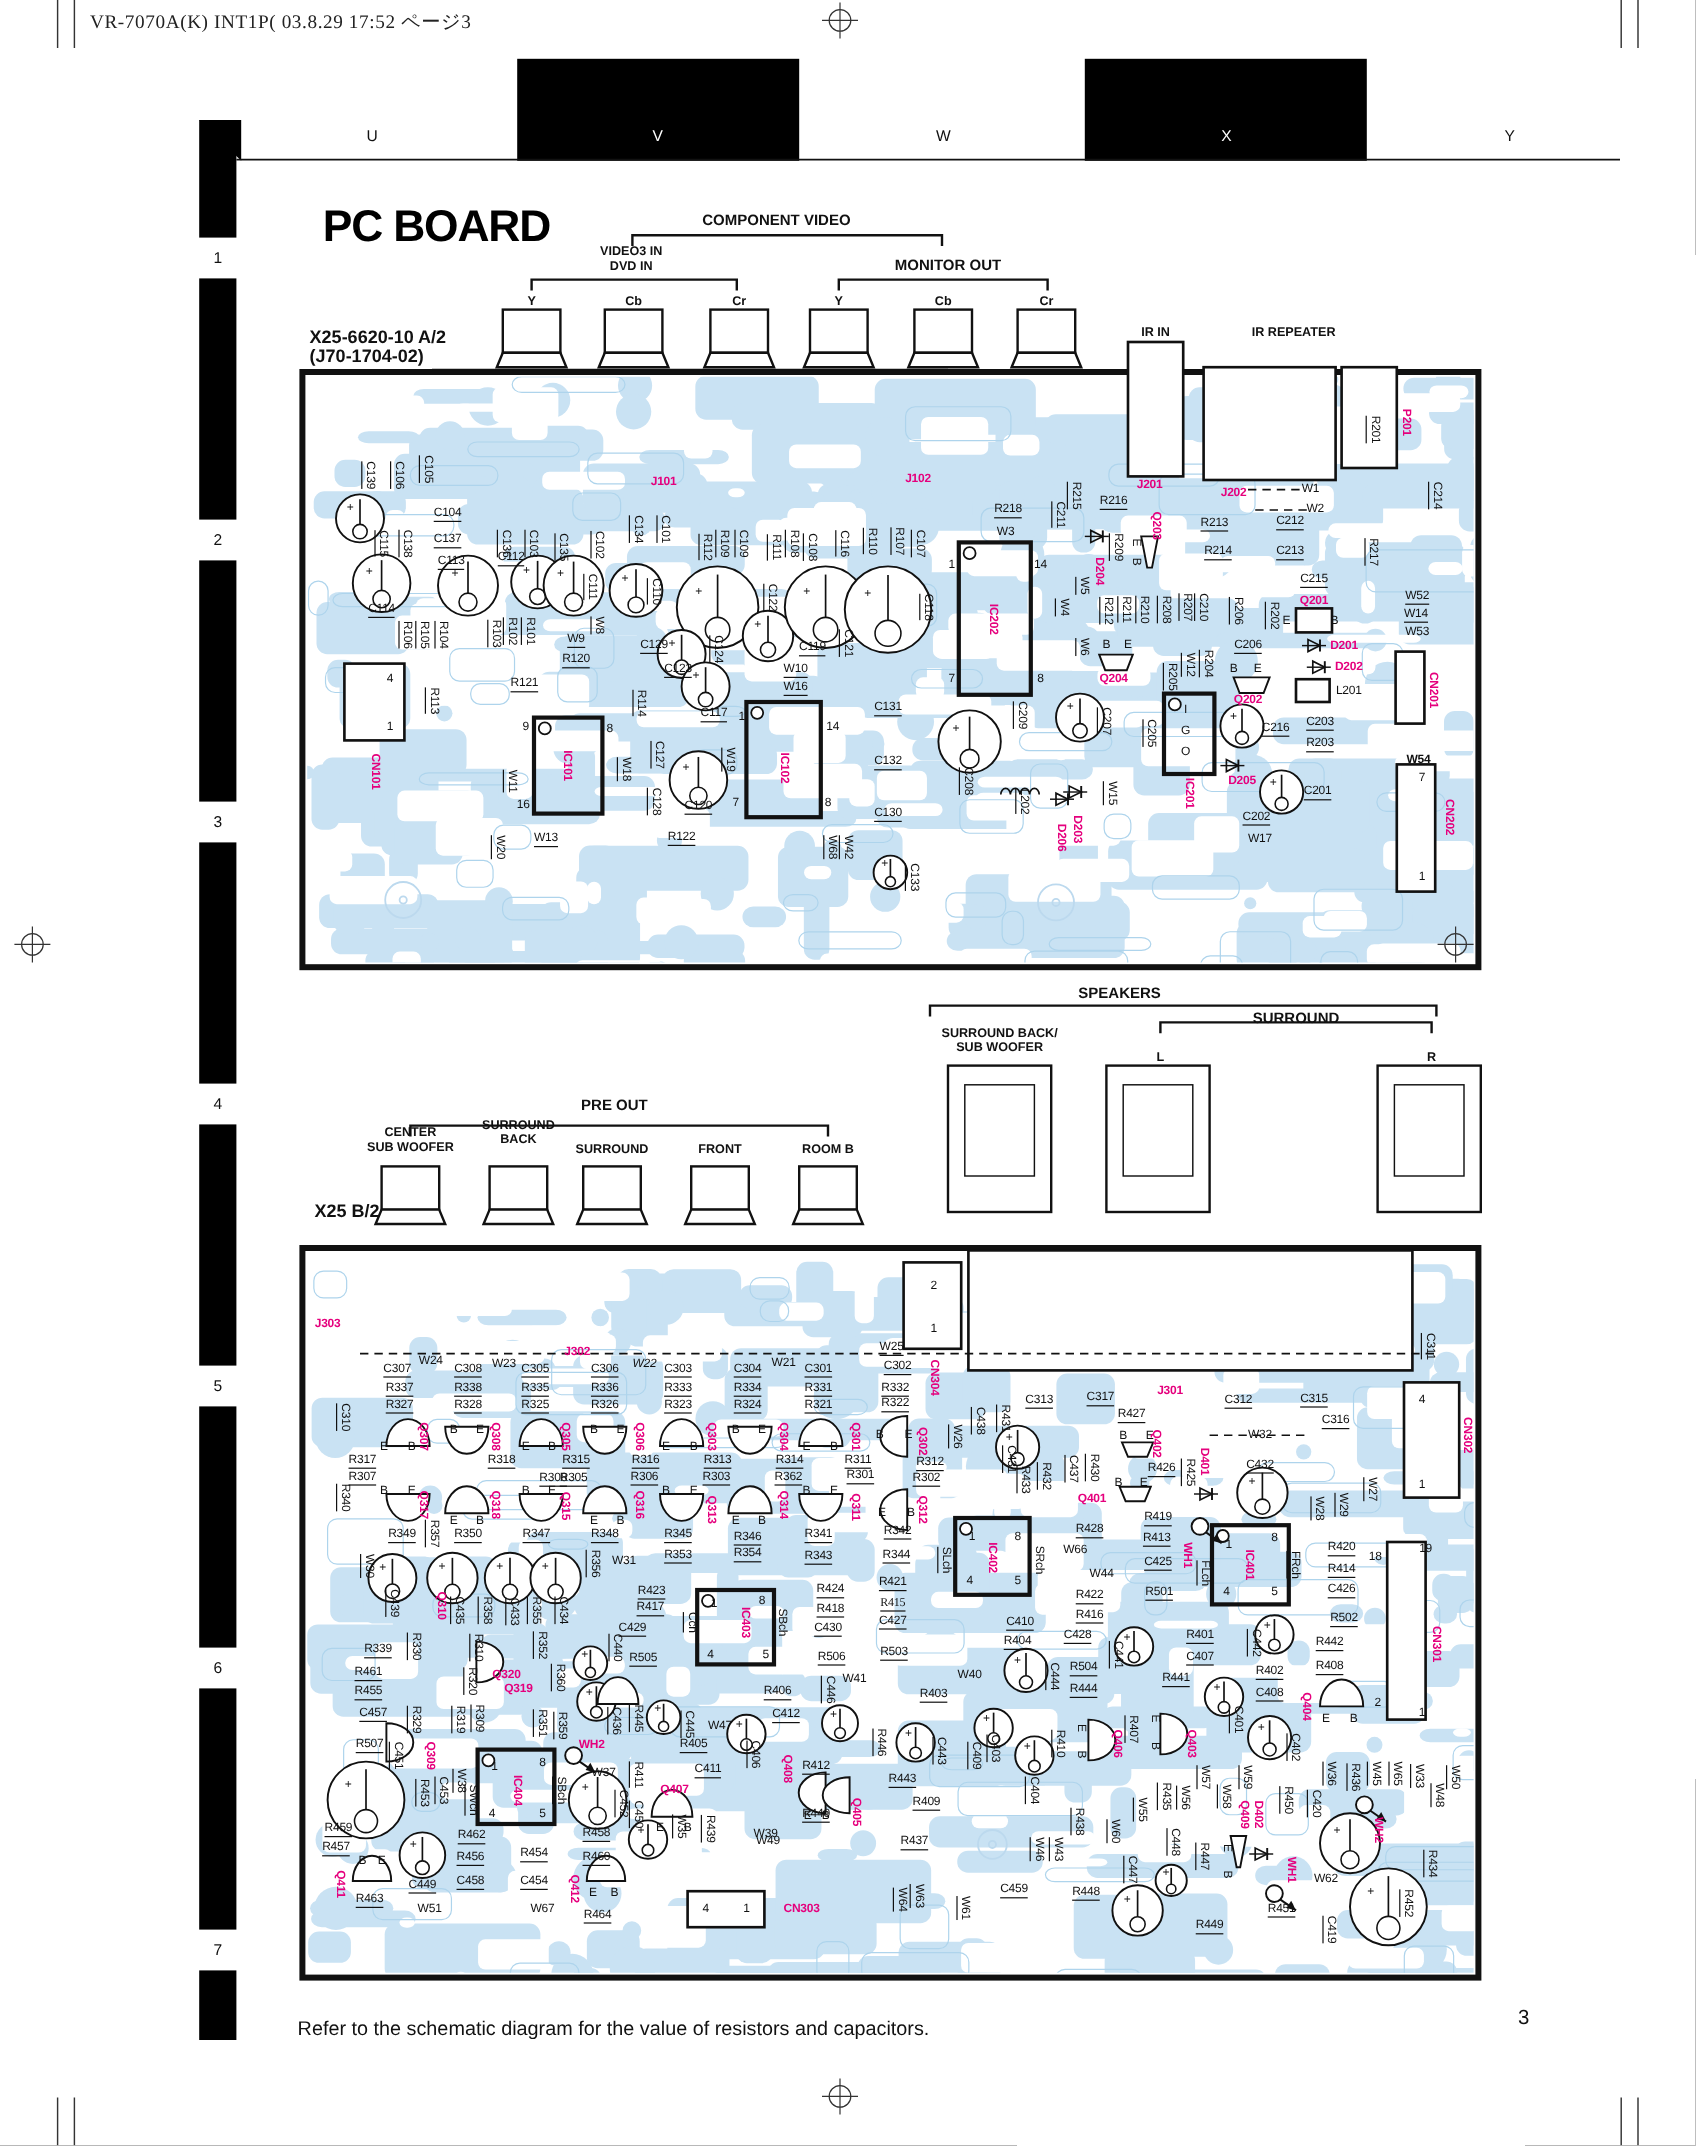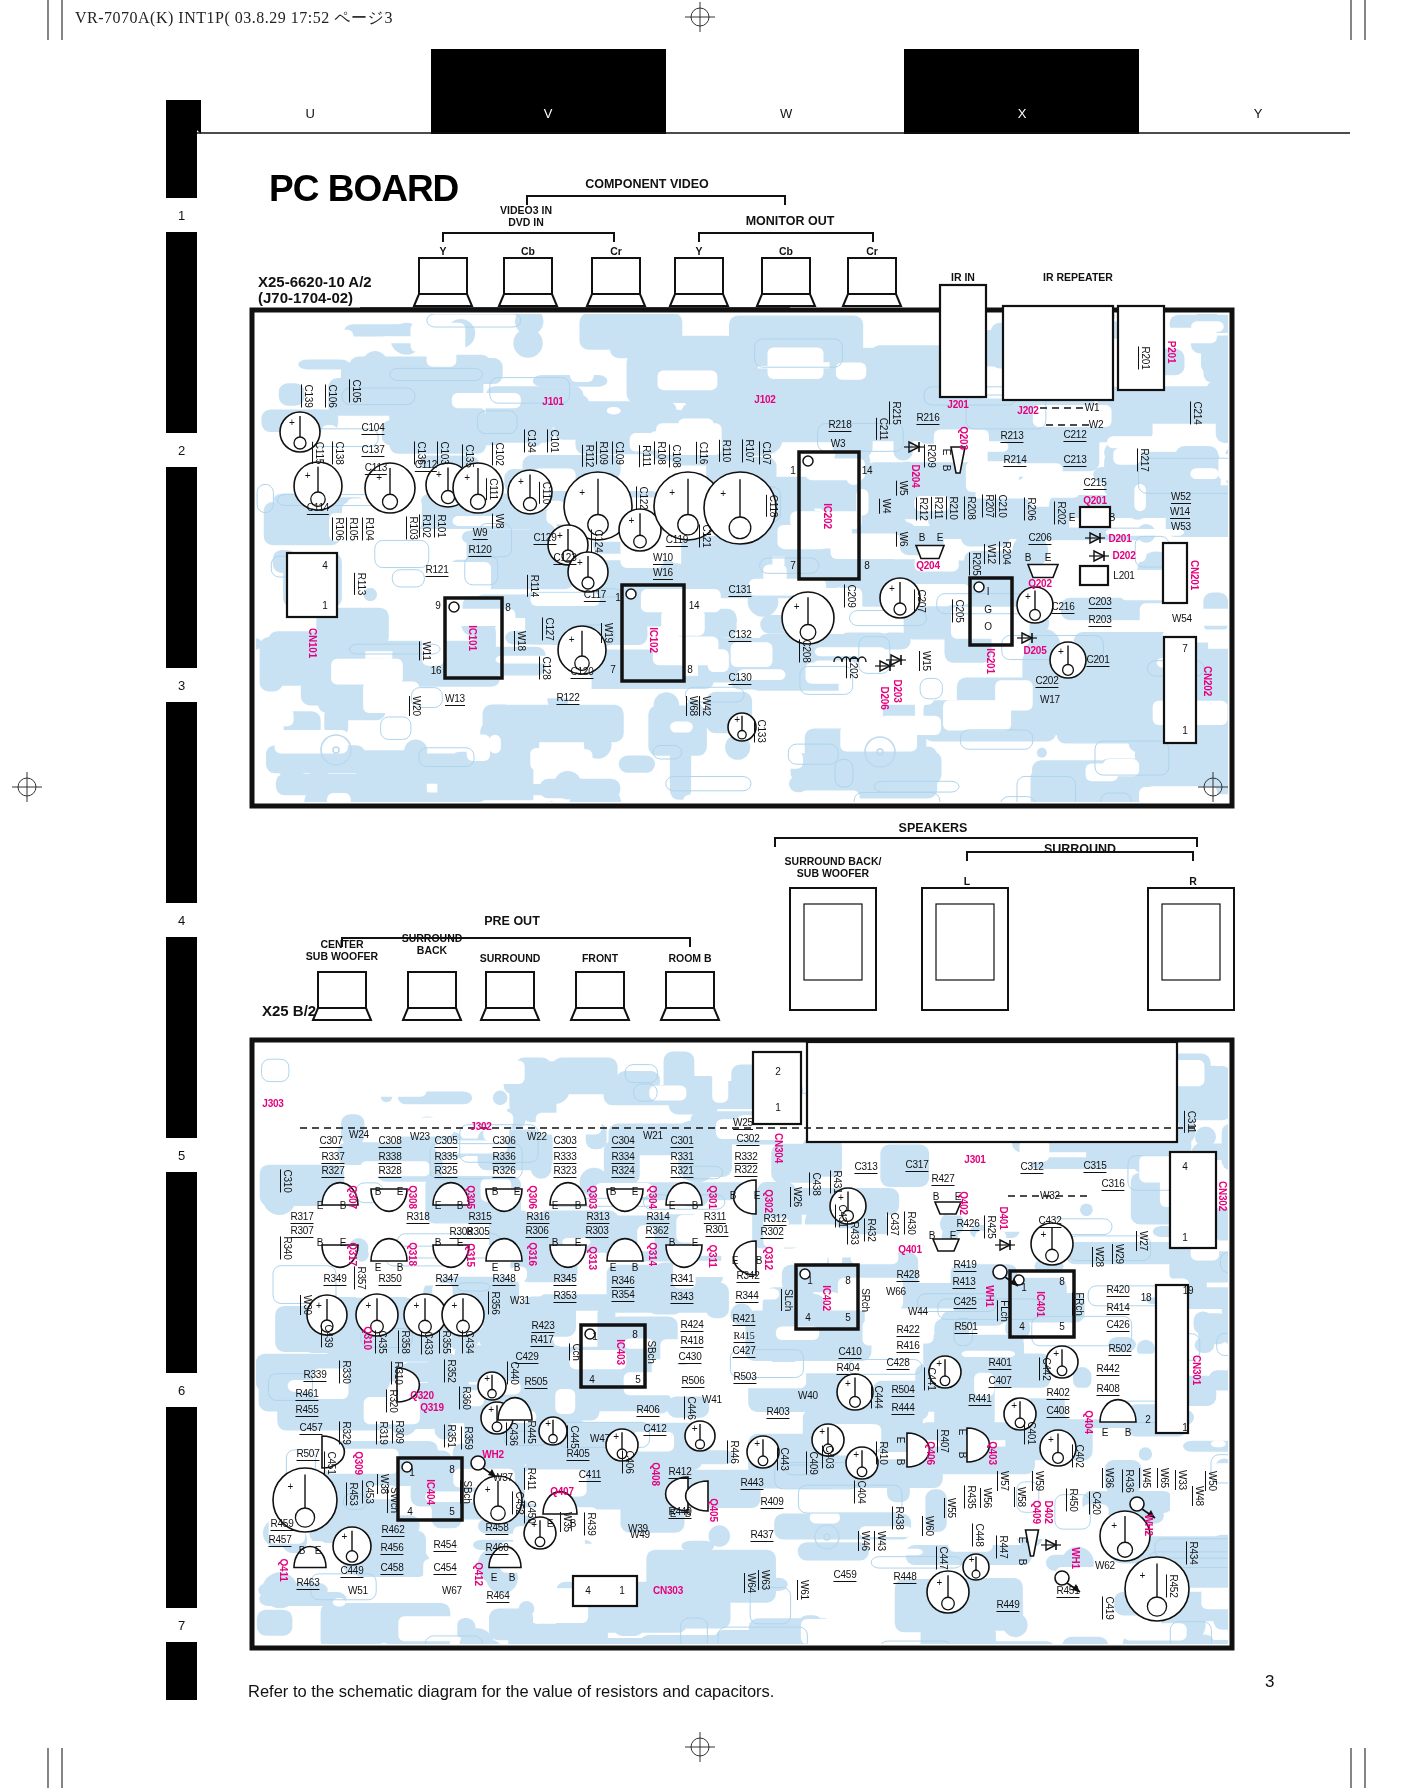--- a/index.html
+++ b/index.html
@@ -1704,21 +1704,21 @@
       <span class="lb u" style="left: 1047px; top: 682px;">C202</span>
       <span class="lb" style="left: 1050px; top: 700px;">W17</span>
       <span class="lb v u" style="left: 1196px; top: 413px;">C214</span>
       <span class="lb v u" style="left: 1143px; top: 460px;">R217</span>
       <span class="lb v u" style="left: 1144px; top: 358px;">R201</span>
       <span class="lb v m" style="left: 1171px; top: 352px;">P201</span>
       <span class="lb u" style="left: 1181px; top: 498px;">W52</span>
       <span class="lb u" style="left: 1180px; top: 513px;">W14</span>
       <span class="lb" style="left: 1181px; top: 527px;">W53</span>
       <span class="lb v m" style="left: 1194px; top: 575px;">CN201</span>
-      <span class="lb" style="left: 1182px; top: 619px;">W54</span>
+      <span class="lb" style="left: 1182px; top: 634px; font-weight: bold;">W54</span>
       <span class="lb" style="left: 1185px; top: 649px;">7</span>
       <span class="lb" style="left: 1185px; top: 731px;">1</span>
       <span class="lb v m" style="left: 1207px; top: 681px;">CN202</span>
       <span class="lb H" style="left: 933px; top: 828px;">SPEAKERS</span>
       <span class="lb H" style="left: 1080px; top: 849px;">SURROUND</span>
       <span class="lb h" style="left: 833px; top: 861px;">SURROUND BACK/</span>
       <span class="lb h" style="left: 833px; top: 873px;">SUB WOOFER</span>
       <span class="lb h" style="left: 967px; top: 881px;">L</span>
       <span class="lb h" style="left: 1193px; top: 881px;">R</span>
       <span class="lb H" style="left: 512px; top: 921px;">PRE OUT</span>
@@ -1727,21 +1727,21 @@
       <span class="lb h" style="left: 432px; top: 938px;">SURROUND</span>
       <span class="lb h" style="left: 432px; top: 950px;">BACK</span>
       <span class="lb h" style="left: 510px; top: 958px;">SURROUND</span>
       <span class="lb h" style="left: 600px; top: 958px;">FRONT</span>
       <span class="lb h" style="left: 690px; top: 958px;">ROOM B</span>
       <span class="lb T L" style="left: 262px; top: 1010px;">X25  B/2</span>
       <span class="lb m" style="left: 273px; top: 1104px;">J303</span>
       <span class="lb m" style="left: 481px; top: 1127px;">J302</span>
       <span class="lb" style="left: 359px; top: 1135px;">W24</span>
       <span class="lb" style="left: 420px; top: 1137px;">W23</span>
-      <span class="lb" style="left: 537px; top: 1137px;">W22</span>
+      <span class="lb" style="left: 537px; top: 1137px; font-style: italic;">W22</span>
       <span class="lb" style="left: 653px; top: 1136px;">W21</span>
       <span class="lb u" style="left: 331px; top: 1142px;">C307</span>
       <span class="lb u" style="left: 390px; top: 1142px;">C308</span>
       <span class="lb u" style="left: 446px; top: 1142px;">C305</span>
       <span class="lb u" style="left: 504px; top: 1142px;">C306</span>
       <span class="lb u" style="left: 565px; top: 1142px;">C303</span>
       <span class="lb u" style="left: 623px; top: 1142px;">C304</span>
       <span class="lb u" style="left: 682px; top: 1142px;">C301</span>
       <span class="lb u" style="left: 333px; top: 1158px;">R337</span>
       <span class="lb u" style="left: 390px; top: 1158px;">R338</span>

